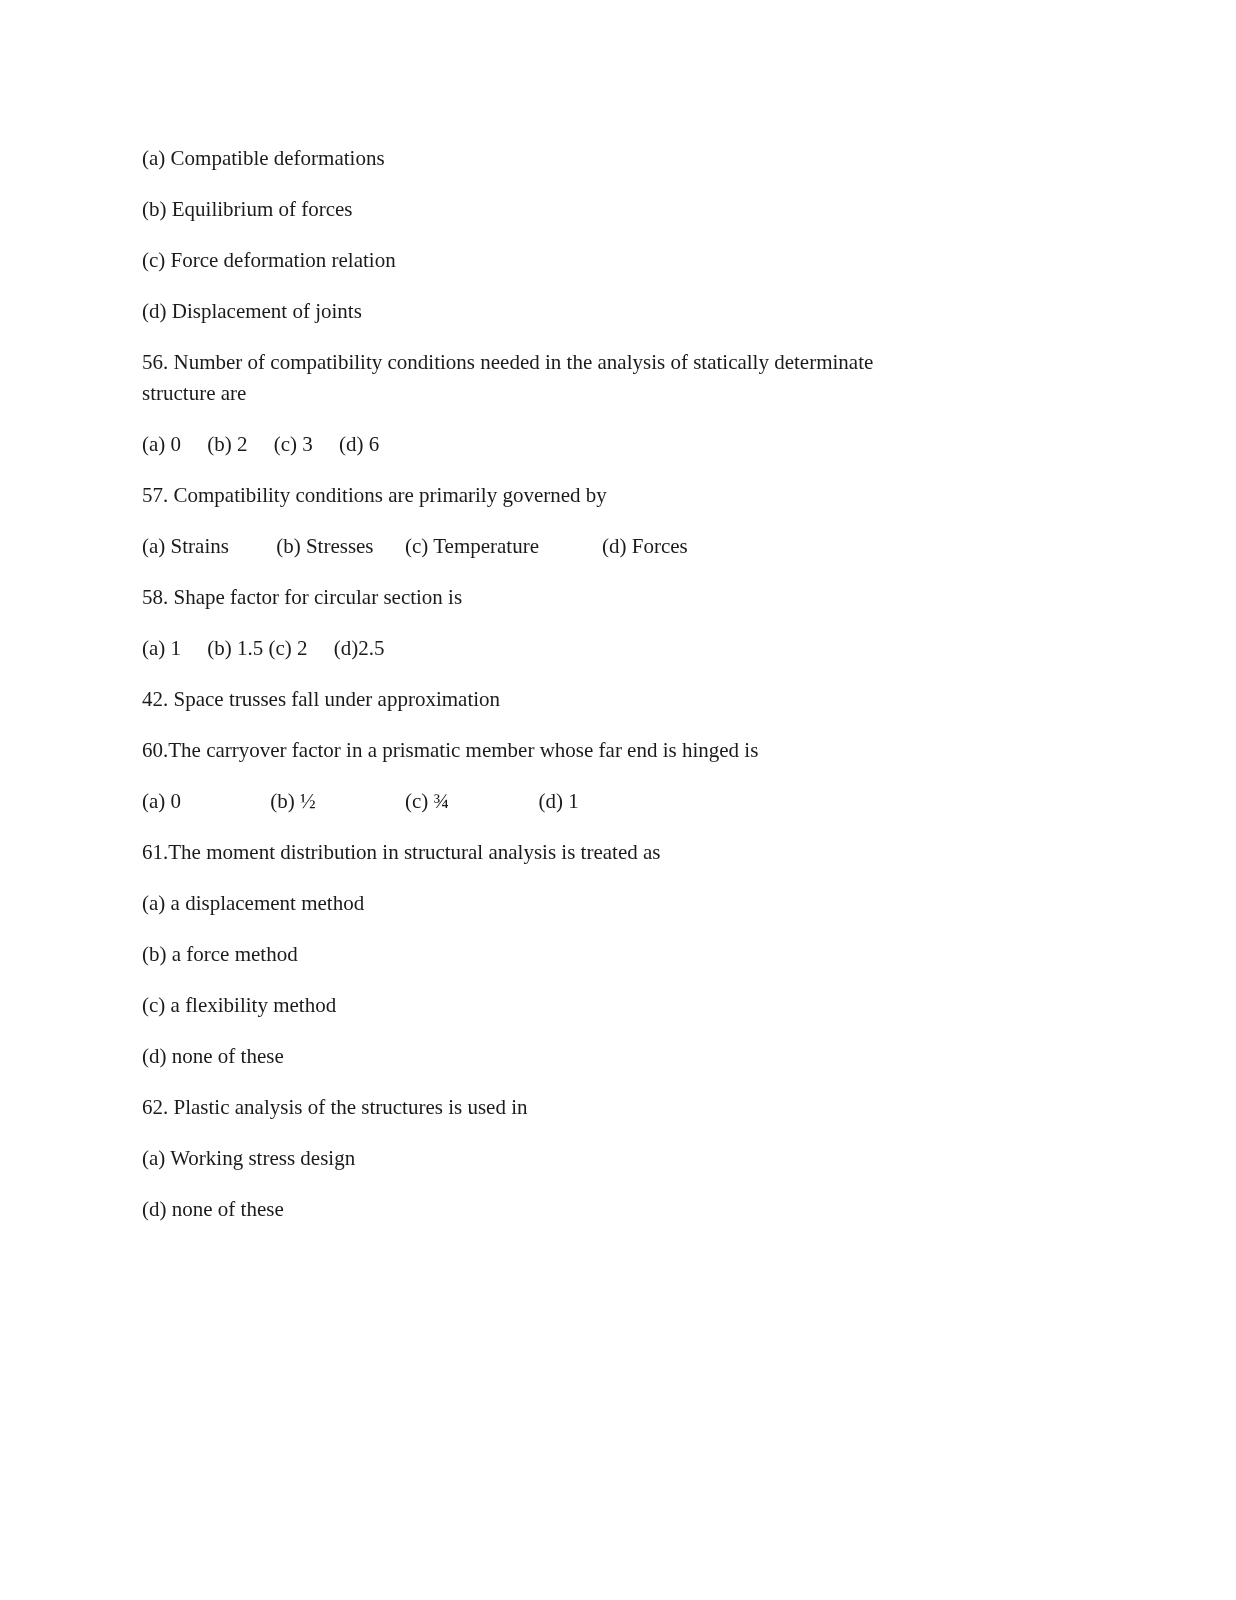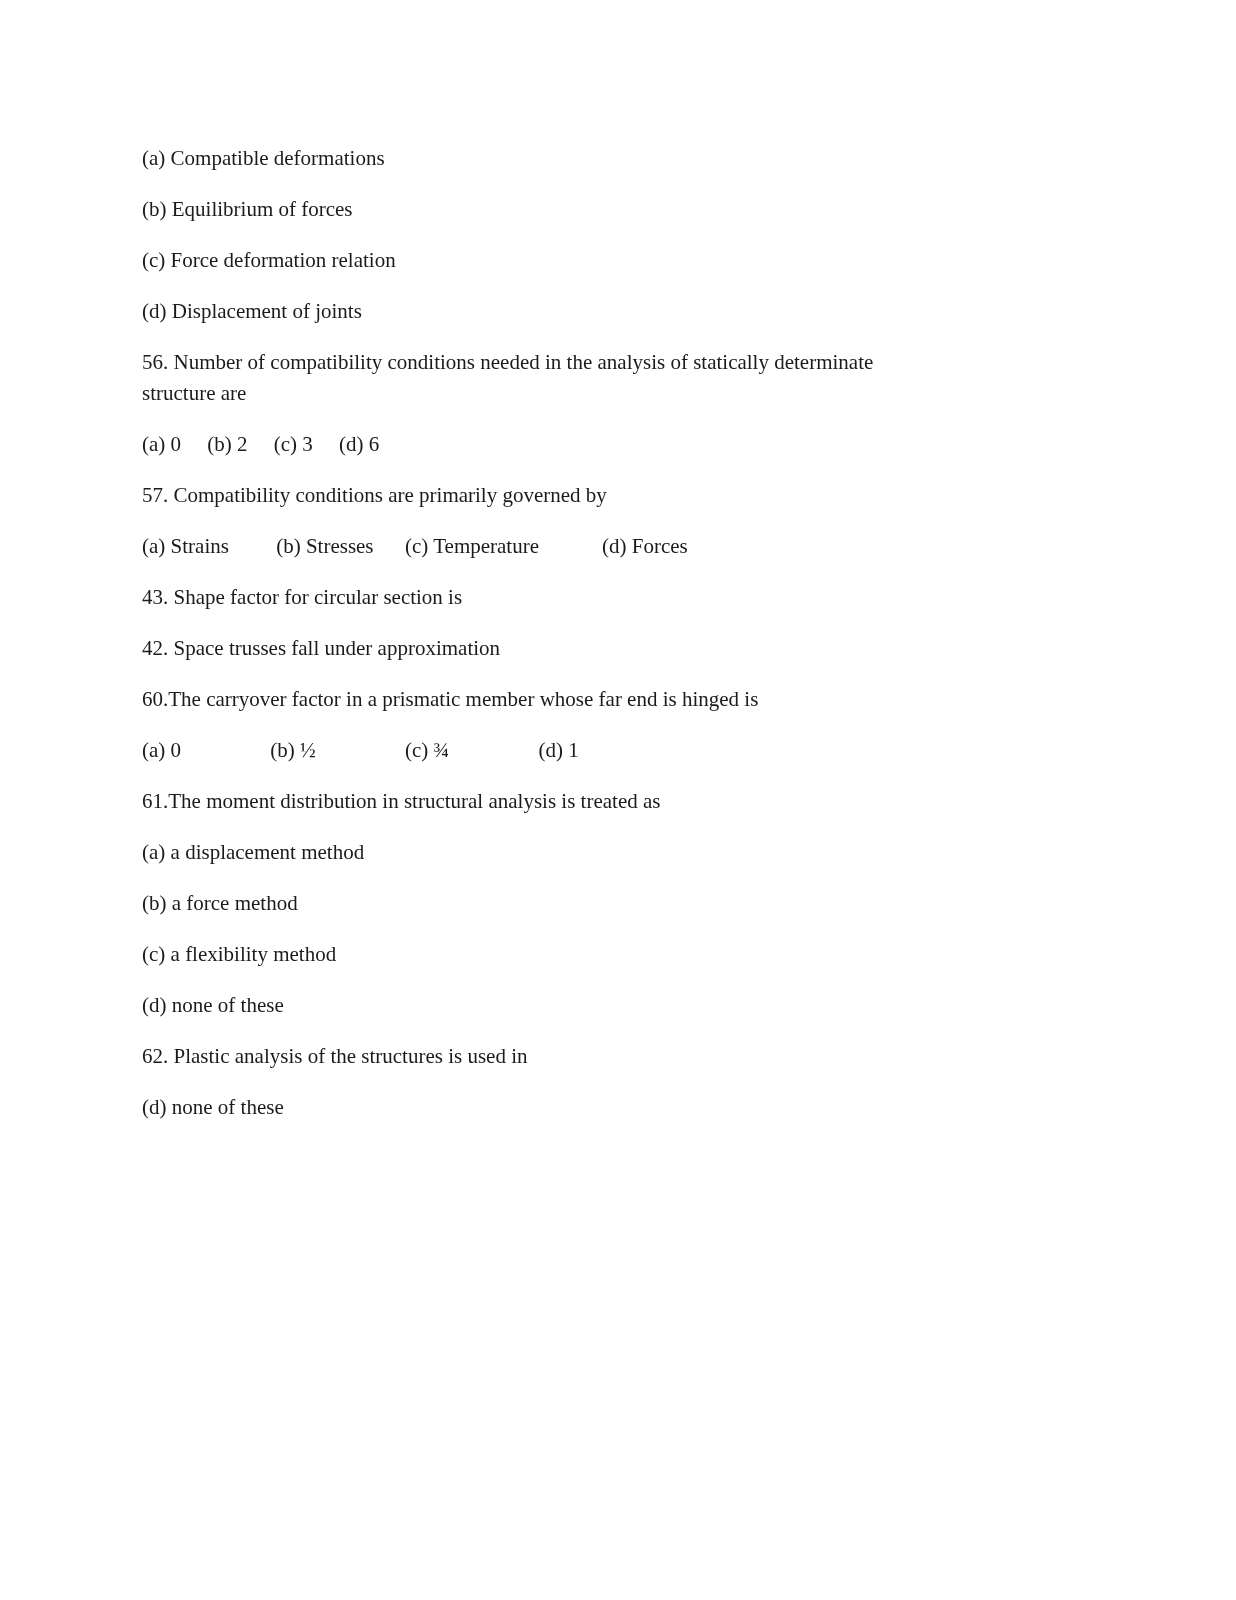--- a/index.html
+++ b/index.html
@@ -33,24 +33,26 @@
 
 <div class="page">
   <p class="line">(a) Compatible deformations</p>
   <p class="line">(b) Equilibrium of forces</p>
   <p class="line">(c) Force deformation relation</p>
   <p class="line">(d) Displacement of joints</p>
   <p class="line">56. Number of compatibility conditions needed in the analysis of statically determinate structure are</p>
   <p class="line">(a) 0     (b) 2     (c) 3     (d) 6</p>
   <p class="line">57. Compatibility conditions are primarily governed by</p>
   <p class="line">(a) Strains         (b) Stresses      (c) Temperature            (d) Forces</p>
-  <p class="line">43. Shape factor for circular section is</p>
+  <p class="line">58. Shape factor for circular section is</p>
+  <p class="line">(a) 1     (b) 1.5 (c) 2     (d)2.5</p>
   <p class="line">42. Space trusses fall under approximation</p>
   <p class="line">60.The carryover factor in a prismatic member whose far end is hinged is</p>
   <p class="line">(a) 0                 (b) ½                 (c) ¾                 (d) 1</p>
   <p class="line">61.The moment distribution in structural analysis is treated as</p>
   <p class="line">(a) a displacement method</p>
   <p class="line">(b) a force method</p>
   <p class="line">(c) a flexibility method</p>
   <p class="line">(d) none of these</p>
   <p class="line">62. Plastic analysis of the structures is used in</p>
+  <p class="line">(a) Working stress design</p>
   <p class="line">(d) none of these</p>
 </div>
 
 </body></html>

